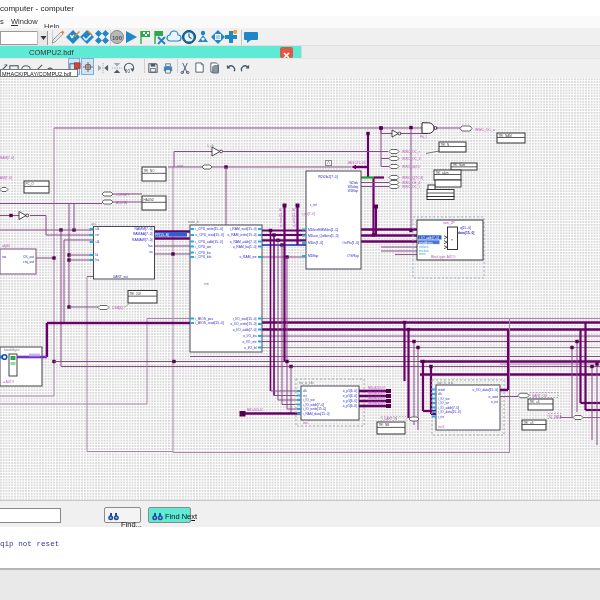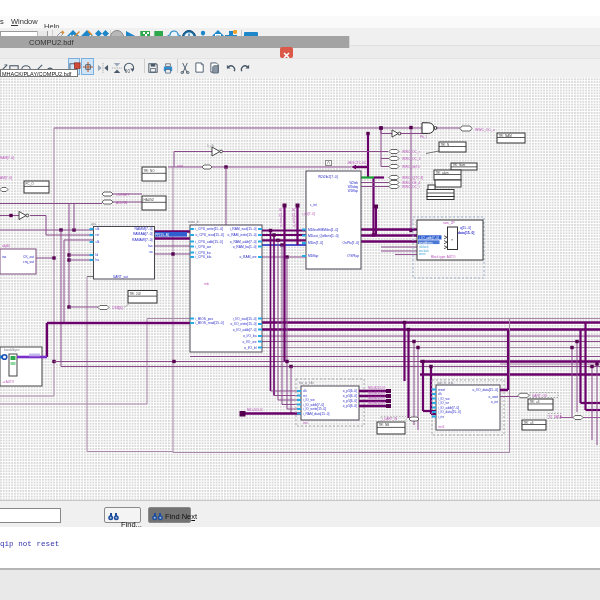--- a/index.html
+++ b/index.html
@@ -1,19 +1,22 @@
 <!DOCTYPE html>
 <html><head><meta charset="utf-8"><style>
 *{margin:0;padding:0;box-sizing:border-box;}
 body{font-family:"Liberation Sans",sans-serif;width:600px;height:600px;overflow:hidden;background:#fff;}
 #app{position:relative;width:600px;height:600px;}
 .u{text-decoration:underline;}
 </style></head><body>
 <div id="app">
 
+  <div style="position:absolute;left:0;top:0;width:600px;height:17px;background:#fff;">
+    <span style="position:absolute;left:0px;top:4px;font-size:8px;color:#222;">computer - computer</span>
+  </div>
 
   <div style="position:absolute;left:0;top:16px;width:600px;height:12px;background:#fafafa;font-size:7.5px;color:#333;">
     <span style="position:absolute;left:0px;top:1px;">s</span>
     <span style="position:absolute;left:11px;top:1px;"><span class="u">W</span>indow</span>
     <span style="position:absolute;left:44px;top:6px;"><span class="u">H</span>elp</span>
   </div>
 
   <div style="position:absolute;left:0;top:28px;width:600px;height:18px;background:#f0f0f0;border-bottom:1px solid #e0e0e0;"></div>
   <div style="position:absolute;left:0;top:31px;width:48px;height:14px;background:#fff;border:1px solid #9a9a9a;"></div>
     <div style="position:absolute;left:37px;top:31px;width:10px;height:14px;background:#e8e8e8;border-left:1px solid #bbb;"></div>
@@ -78,21 +81,21 @@
     <div style="position:absolute;left:223px;top:29px;"><svg width="16" height="16" viewBox="0 0 16 16">
         <path d="M2,6 h4 v-4 h4 v4 h4 v4 h-4 v4 h-4 v-4 h-4 Z" fill="#1d87c9"></path>
         <path d="M10,2 l4,-1 l-1,4 Z" fill="#f0a020"></path>
         <circle cx="12" cy="3" r="2" fill="#f0a020"></circle>
       </svg></div>
     <div style="position:absolute;left:243px;top:29px;"><svg width="16" height="16" viewBox="0 0 16 16">
         <path d="M2,3 h12 a1,1 0 0 1 1,1 v6 a1,1 0 0 1 -1,1 h-6 l-4,3 v-3 h-2 a1,1 0 0 1 -1,-1 v-6 a1,1 0 0 1 1,-1 Z" fill="#1d87c9"></path>
       </svg></div>
 
   <div style="position:absolute;left:0;top:46px;width:600px;height:12px;background:#ececec;"></div>
-  <div style="position:absolute;left:0;top:36px;width:350px;height:12px;background:#a3a3a3;border-right:1px solid #d8d8d8;">
+  <div style="position:absolute;left:0;top:46px;width:302px;height:12px;background:#5eead4;border-right:1px solid #d8d8d8;">
     <span style="position:absolute;left:29px;top:2px;font-size:7.5px;color:#333;">COMPU2.bdf</span>
   </div>
   <div style="position:absolute;left:280px;top:47px;width:13px;height:11px;background:#da5948;border-radius:2px;">
     <svg width="13" height="11" viewBox="0 0 13 11">
         <path d="M4,3 L9,8 M9,3 L4,8" stroke="#fff" stroke-width="1.6"></path>
       </svg>
   </div>
 
   <div style="position:absolute;left:0;top:58px;width:600px;height:19px;background:#f0f0f0;border-top:1px solid #e4e4e4;"></div>
   <div style="position:absolute;left:-3.5px;top:61px;"><svg width="12" height="12" viewBox="0 0 13 13">
@@ -601,21 +604,21 @@
   <div style="position:absolute;left:104px;top:507px;width:37px;height:16px;background:#f4f4f4;border:1px solid #8a8a8a;border-radius:2px;font-size:7.5px;color:#111;white-space:nowrap;">
     <span style="position:absolute;left:3px;top:4px;"><svg width="11" height="9" viewBox="0 0 11 9">
           <circle cx="2.7" cy="5.8" r="2.5" fill="#1f4e9c"></circle>
           <circle cx="8.3" cy="5.8" r="2.5" fill="#1f4e9c"></circle>
           <path d="M2,1 h2 v3 h-2 Z M7,1 h2 v3 h-2 Z" fill="#1f4e9c"></path>
           <circle cx="2.7" cy="5.8" r="1" fill="#9fc0e8"></circle>
           <circle cx="8.3" cy="5.8" r="1" fill="#9fc0e8"></circle>
         </svg></span>
     <span style="position:absolute;left:16px;top:12px;"><span class="u">F</span>ind...</span>
   </div>
-  <div style="position:absolute;left:148px;top:507px;width:43px;height:16px;background:#737373;border:1px solid #8a8a8a;border-radius:2px;font-size:7.5px;color:#111;white-space:nowrap;">
+  <div style="position:absolute;left:148px;top:507px;width:43px;height:16px;background:#5eead4;border:1px solid #8a8a8a;border-radius:2px;font-size:7.5px;color:#111;white-space:nowrap;">
     <span style="position:absolute;left:3px;top:4px;"><svg width="11" height="9" viewBox="0 0 11 9">
           <circle cx="2.7" cy="5.8" r="2.5" fill="#1f4e9c"></circle>
           <circle cx="8.3" cy="5.8" r="2.5" fill="#1f4e9c"></circle>
           <path d="M2,1 h2 v3 h-2 Z M7,1 h2 v3 h-2 Z" fill="#1f4e9c"></path>
           <circle cx="2.7" cy="5.8" r="1" fill="#9fc0e8"></circle>
           <circle cx="8.3" cy="5.8" r="1" fill="#9fc0e8"></circle>
         </svg></span>
     <span style="position:absolute;left:16px;top:4px;">Find Ne<span class="u">x</span>t</span>
   </div>
 

